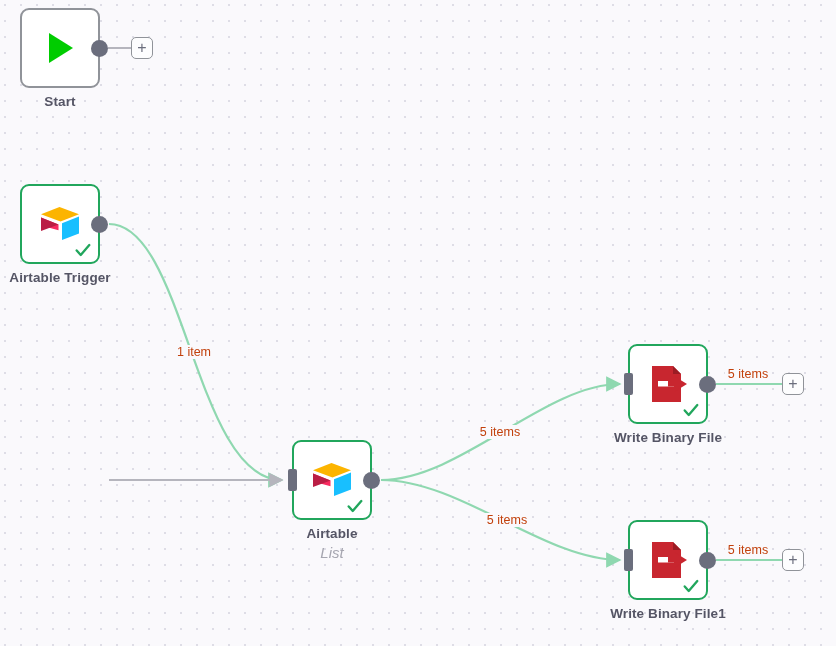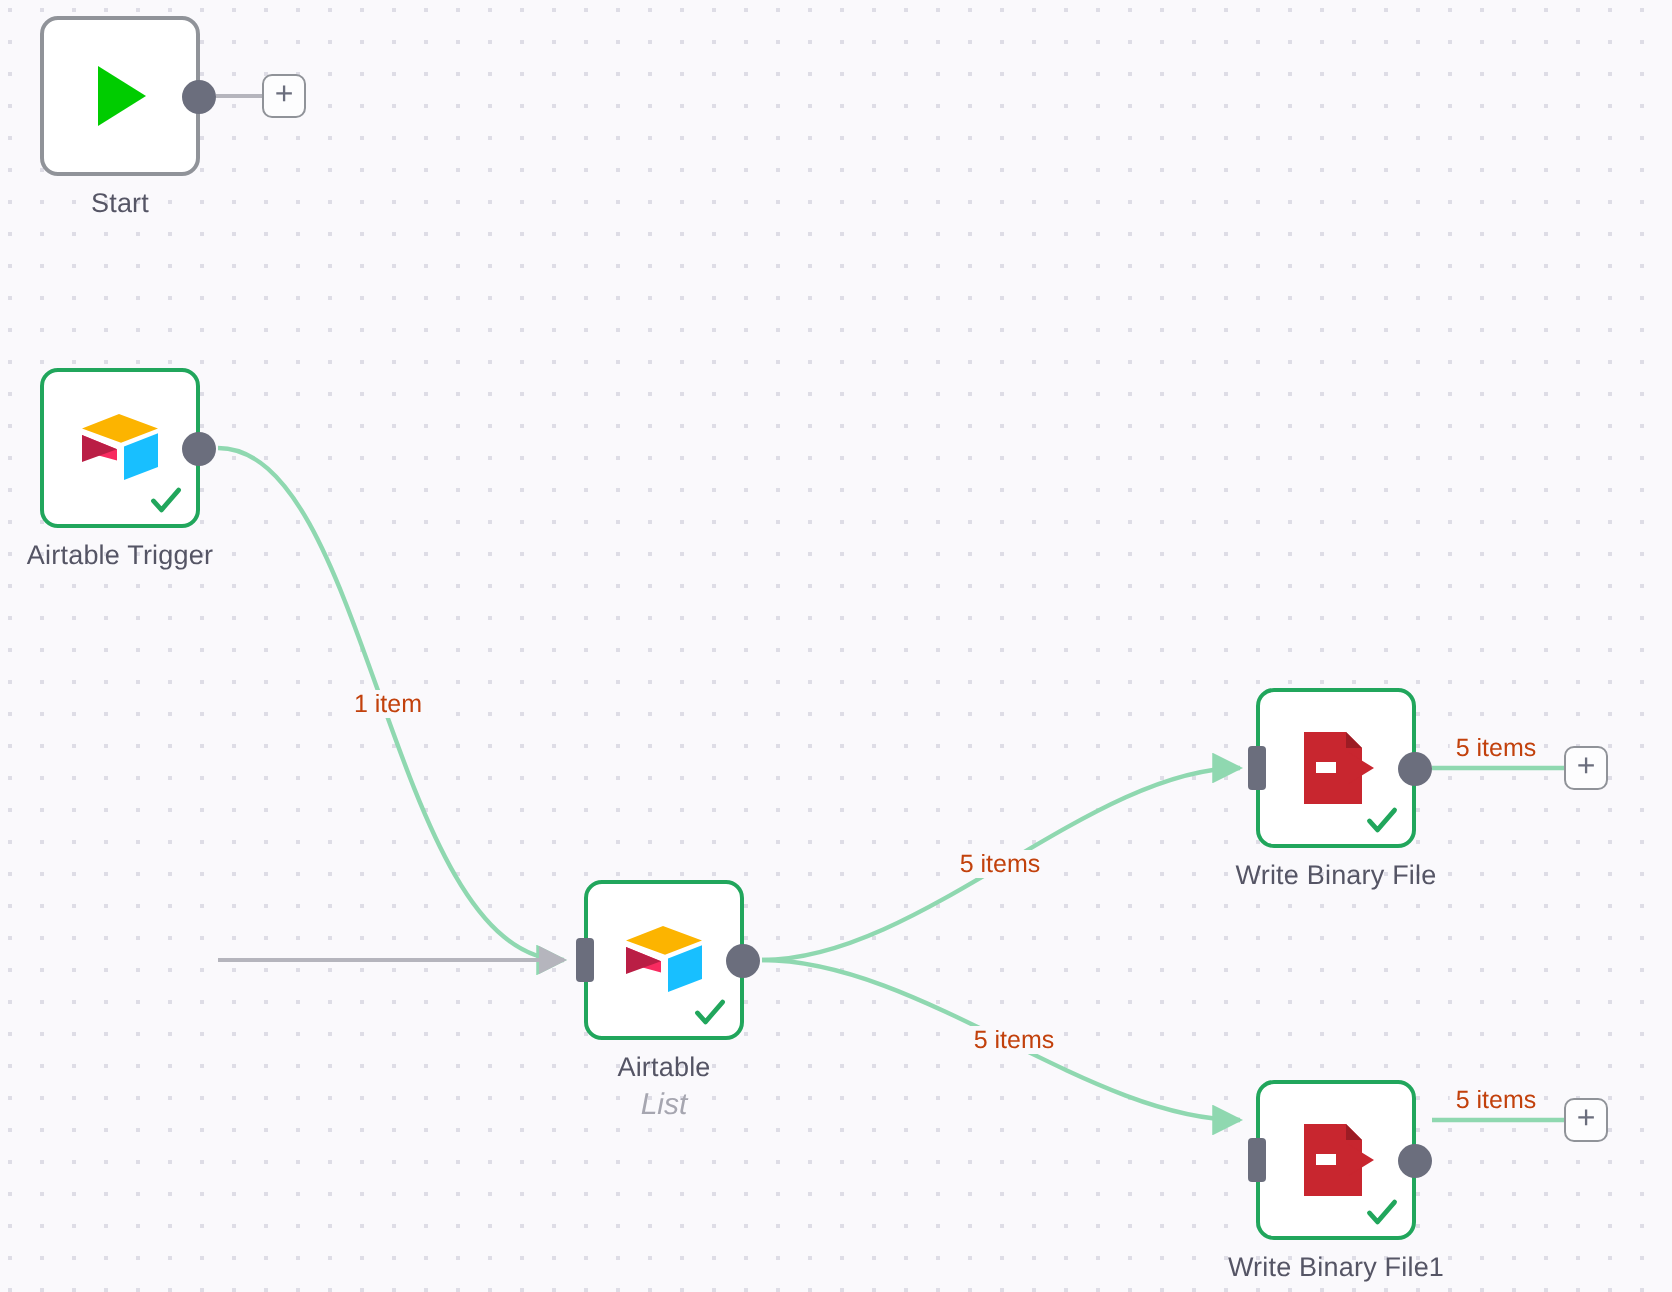--- a/index.html
+++ b/index.html
@@ -73,21 +73,21 @@
     position: absolute;
     top: 84px;
     left: 50%;
     transform: translateX(-50%);
     text-align: center;
     white-space: nowrap;
     line-height: 1.25;
   }
   .node-title {
     font-size: 13.5px;
-    font-weight: 400;
+    font-weight: 700;
     color: #555565;
     letter-spacing: .1px;
   }
   .node-subtitle {
     font-size: 15px;
     font-weight: 400;
     color: #a6a6b0;
     margin-top: 1px;
     font-style: italic;
   }
@@ -242,21 +242,21 @@
     </div>
     <svg class="node-check" viewBox="0 0 20 20">
       <path d="M3 10.5 L7.5 15.5 L17 4.5" stroke="#21a65c" stroke-width="2.6" fill="none" stroke-linecap="round" stroke-linejoin="round"></path>
     </svg>
     <div class="ep-out"></div>
     <div class="node-caption">
       <div class="node-title">Write Binary File</div>
     </div>
   </div>
 
-  <div class="node status-ok" style="left:628px; top:540px;justify-content:center;">
+  <div class="node status-ok" style="left:628px; top:520px;justify-content:center;">
     <div class="ep-in"></div>
     <div class="node-inner">
       <svg class="ico" width="44" height="44" viewBox="0 0 44 44">
         <path d="M6 4 L27 4 L35 12 L35 40 L6 40 Z" fill="#c8262f"></path>
         <path d="M27 4 L35 12 L27 12 Z" fill="#9c1c24"></path>
         <rect x="12" y="19" width="20" height="5.5" fill="#ffffff"></rect>
         <path d="M28 14 L41 22 L28 30 Z" fill="#c8262f"></path>
         <rect x="22" y="19" width="12" height="5.5" fill="#c8262f"></rect>
       </svg>
     </div>

